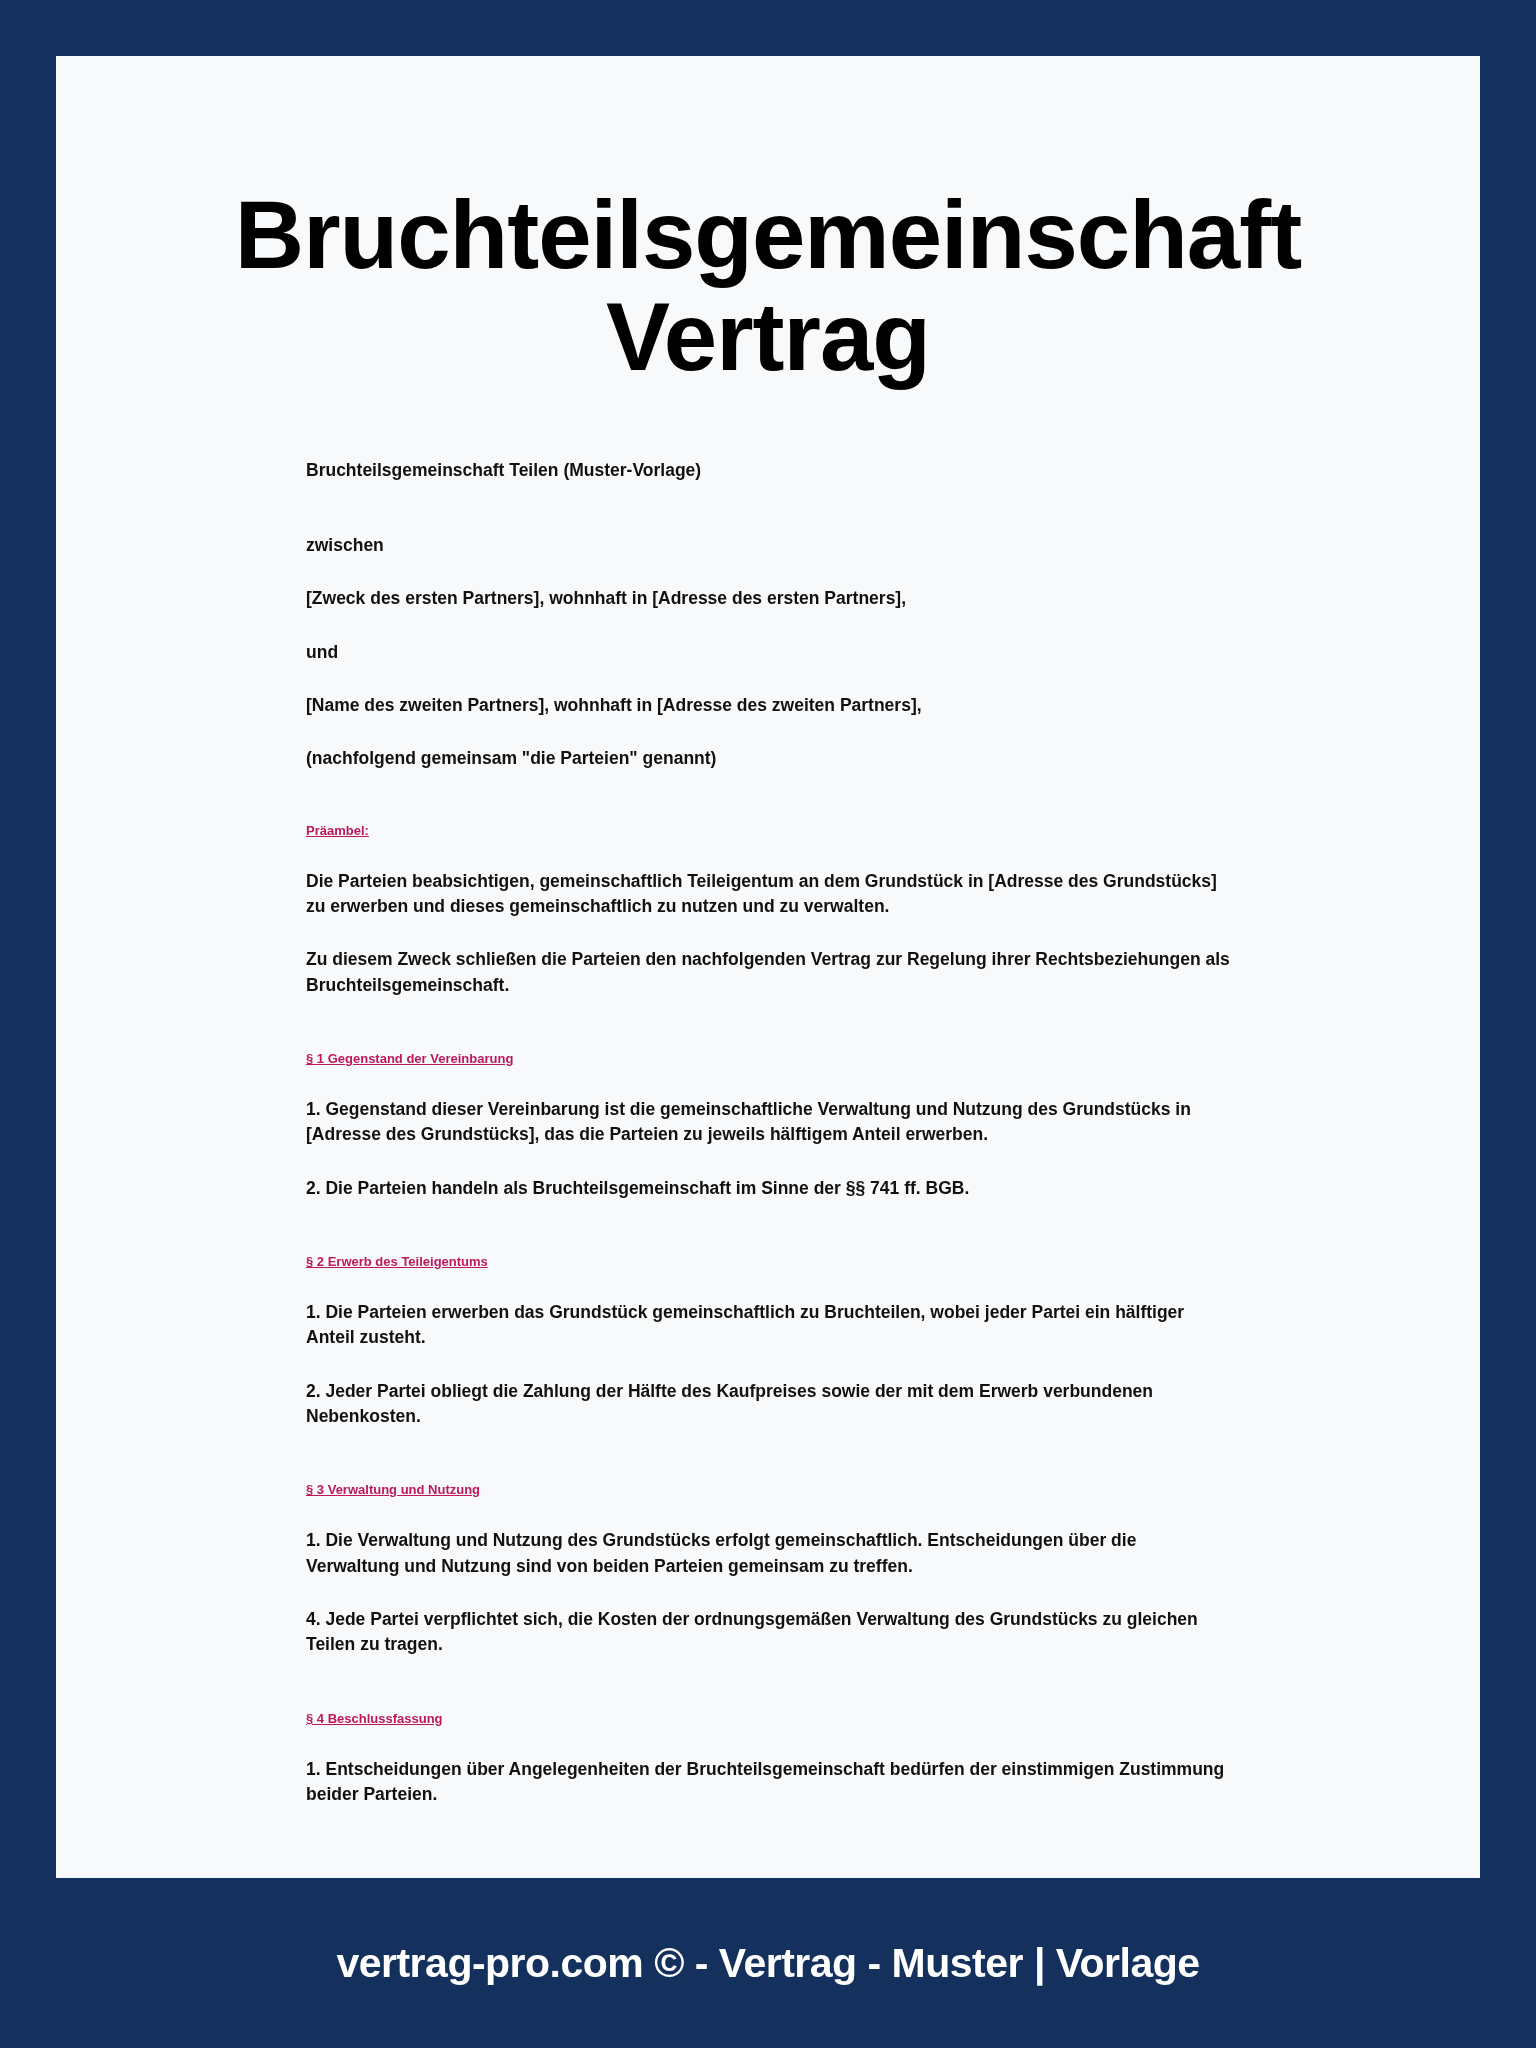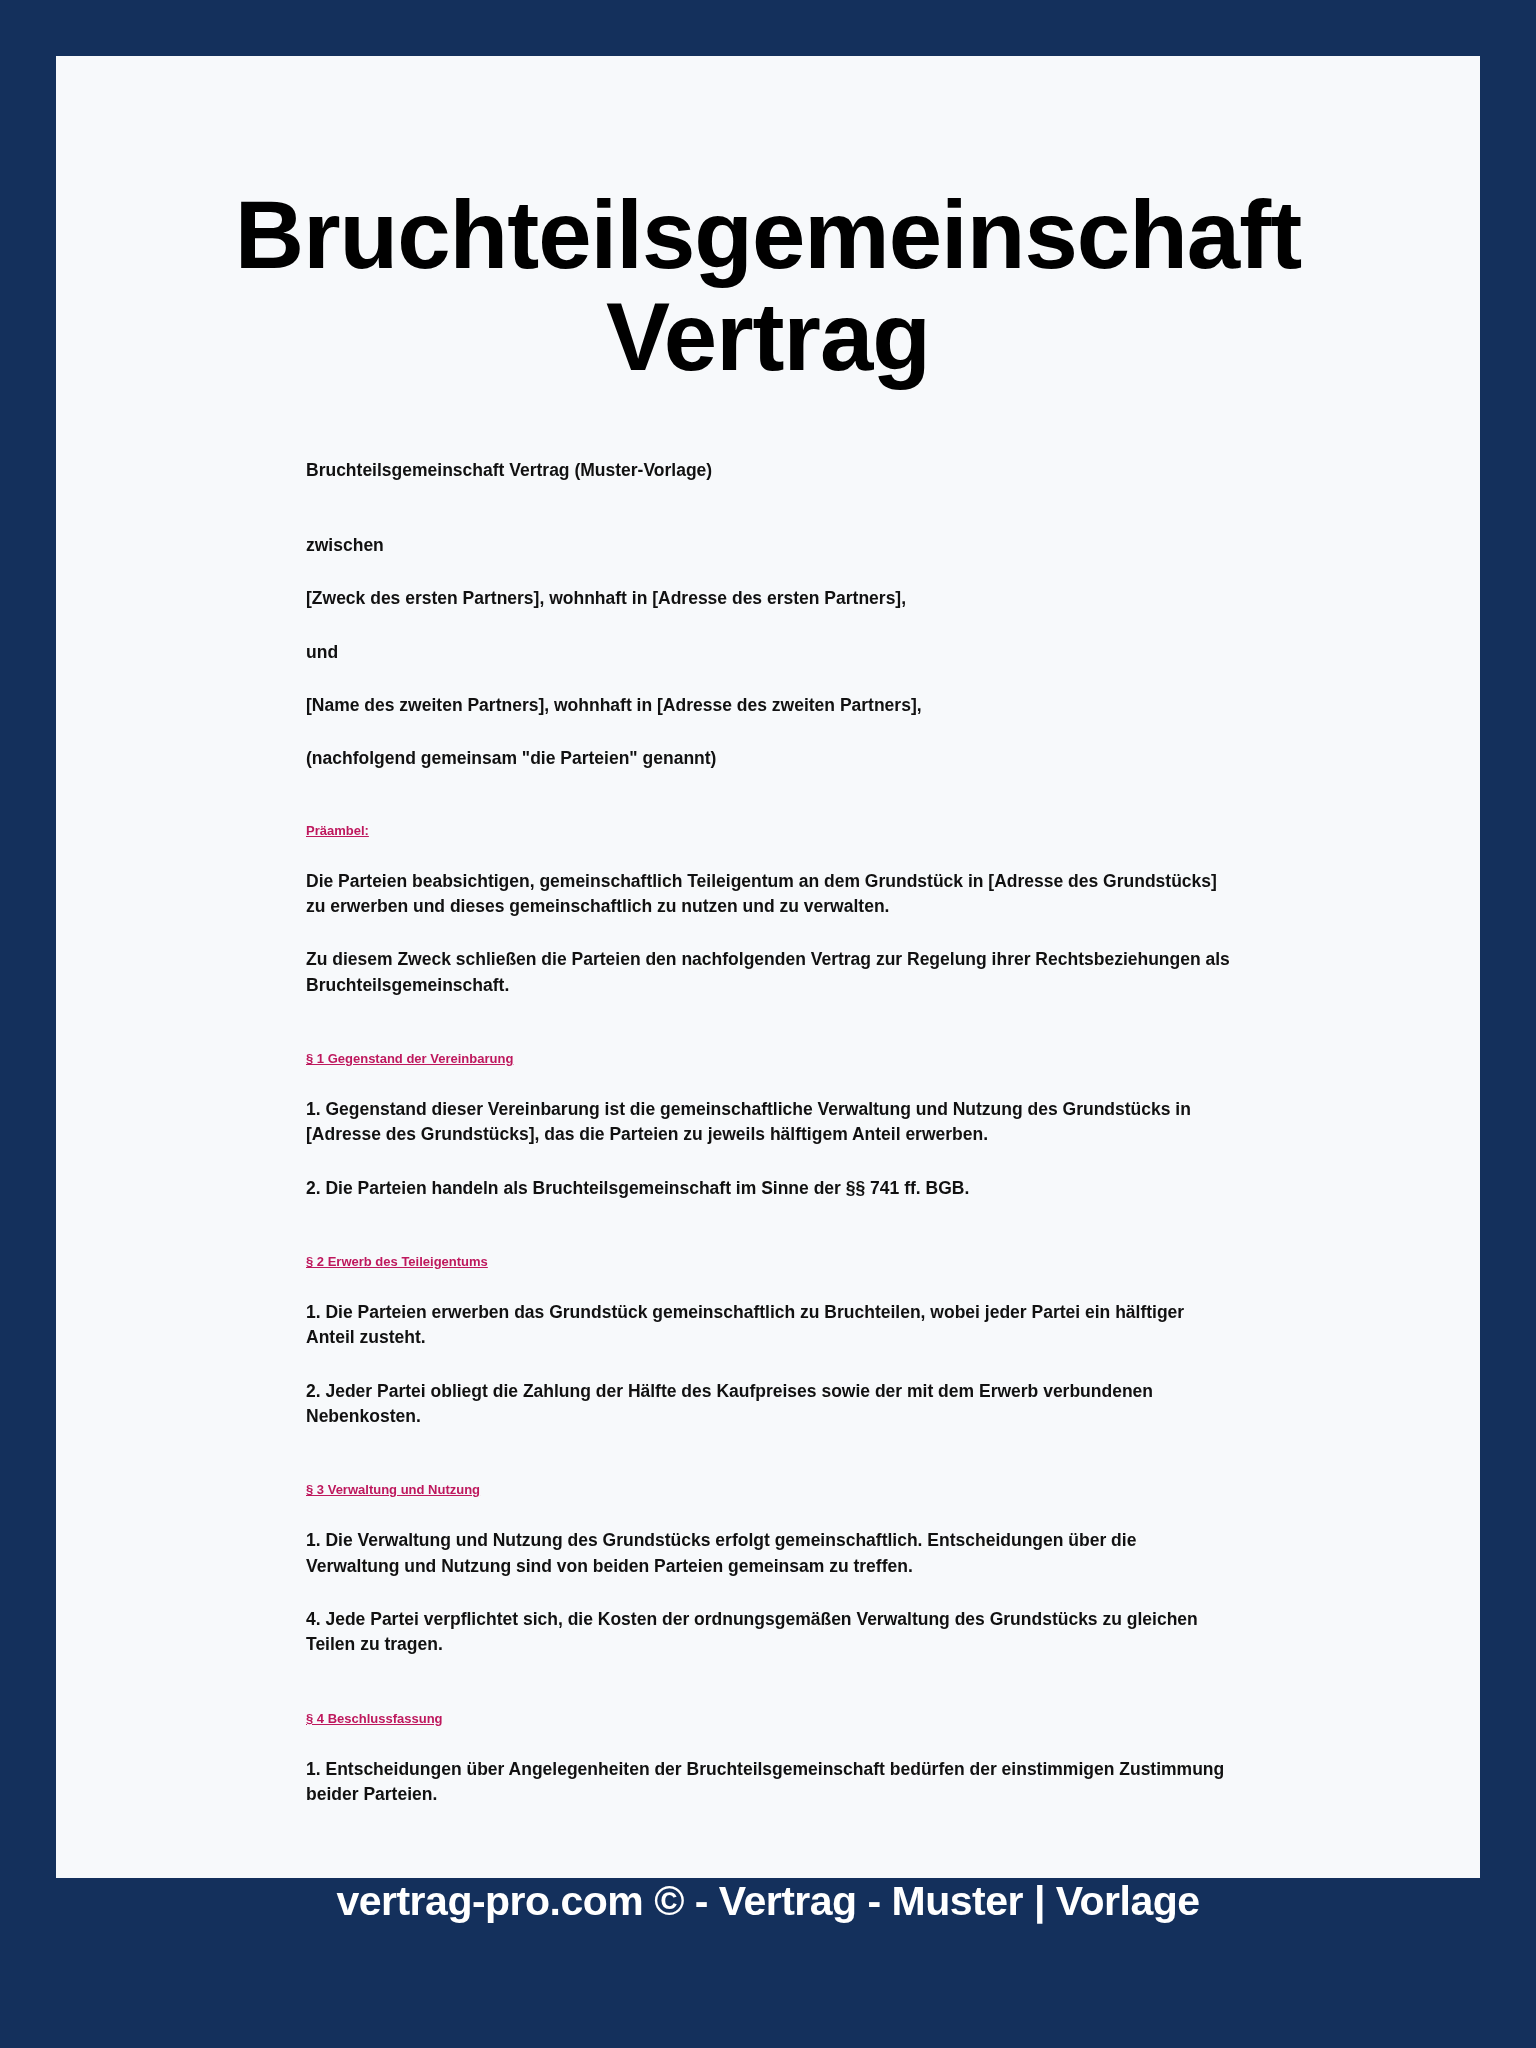--- a/index.html
+++ b/index.html
@@ -58,42 +58,42 @@
     text-decoration: underline;
   }
   .sec-gap { height: 24px; }
   .footer-bar {
     position: absolute;
     left: 0;
     bottom: 0;
     width: 1536px;
     height: 170px;
     display: flex;
-    align-items: flex-start;
+    align-items: center;
     justify-content: center;
   }
   .footer-text {
     color: #ffffff;
     font-size: 41px;
     font-weight: bold;
     letter-spacing: -0.5px;
     text-align: center;
   }
 </style>
 </head>
 <body>
 
 <div class="page-frame">
   <div class="sheet">
 
     <h1 class="doc-title">Bruchteilsgemeinschaft Vertrag</h1>
 
     <div class="body-wrap">
 
-      <p class="p">Bruchteilsgemeinschaft Vertrag (Muster-Vorlage)</p>
+      <p class="p">Bruchteilsgemeinschaft Teilen (Muster-Vorlage)</p>
       <div class="spacer-sm"></div>
 
       <p class="p">zwischen</p>
       <p class="p">[Zweck des ersten Partners], wohnhaft in [Adresse des ersten Partners],</p>
       <p class="p">und</p>
       <p class="p">[Name des zweiten Partners], wohnhaft in [Adresse des zweiten Partners],</p>
       <p class="p">(nachfolgend gemeinsam "die Parteien" genannt)</p>
 
       <div class="spacer-sm"></div>
 

